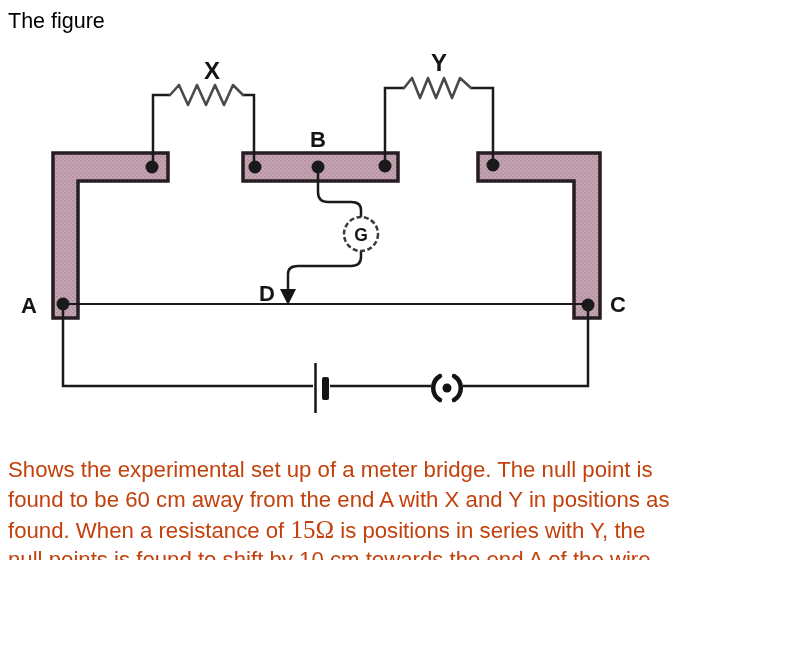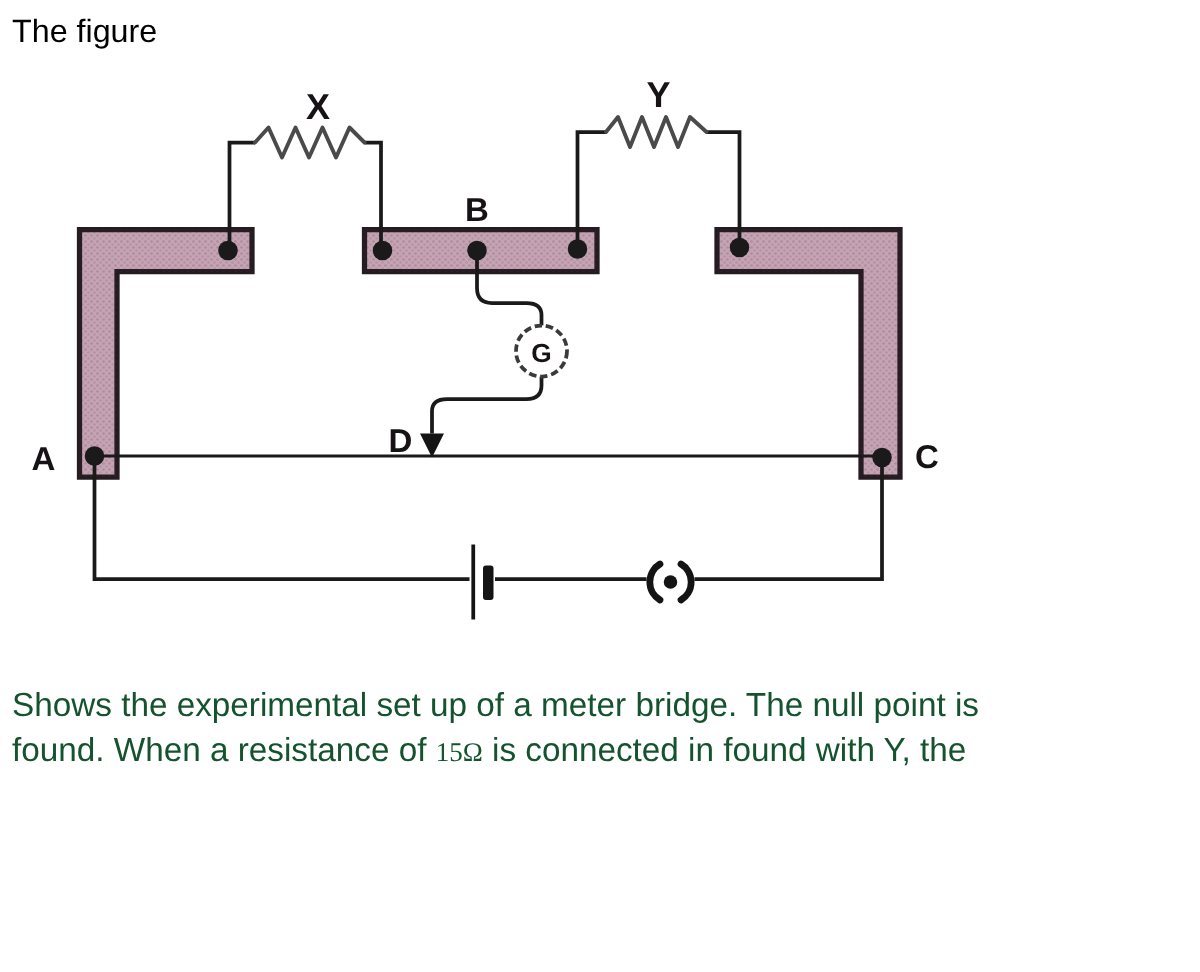--- a/index.html
+++ b/index.html
@@ -31,26 +31,26 @@
     font-weight: bold;
     fill: #171215;
   }
   .problem {
     position: absolute;
     left: 8px;
     top: 455px;
     width: 788px;
     font-size: 22.2px;
     line-height: 29.8px;
-    color: #14532d;
+    color: #c2410c;
   }
   .problem .line { white-space: nowrap; }
   .math {
     font-family: "Liberation Serif", serif;
-    font-size: 18px;
+    font-size: 25px;
   }
 </style>
 </head>
 <body>
 
 <div class="page">
 
   <div class="caption">The figure</div>
 
   <svg class="diagram" viewBox="0 0 800 450">
@@ -125,16 +125,18 @@
       <text x="439" y="71" font-size="24">Y</text>
       <text x="318" y="147" font-size="22">B</text>
       <text x="29" y="313" font-size="22">A</text>
       <text x="618" y="312" font-size="22">C</text>
       <text x="267" y="301" font-size="22">D</text>
     </g>
   </svg>
 
   <div class="problem">
     <div class="line"><span>Shows the experimental set up of a meter bridge. The null point is</span></div>
-    <div class="line"><span>found. When a resistance of </span><span class="math">15Ω</span><span> is connected in found with Y, the</span></div>
+    <div class="line"><span>found to be 60 cm away from the end A with X and Y in positions as</span></div>
+    <div class="line"><span>found. When a resistance of </span><span class="math">15Ω</span><span> is positions in series with Y, the</span></div>
+    <div class="line"><span>null points is found to shift by 10 cm towards the end A of the wire.</span></div>
   </div>
 
 </div>
 
 </body></html>

